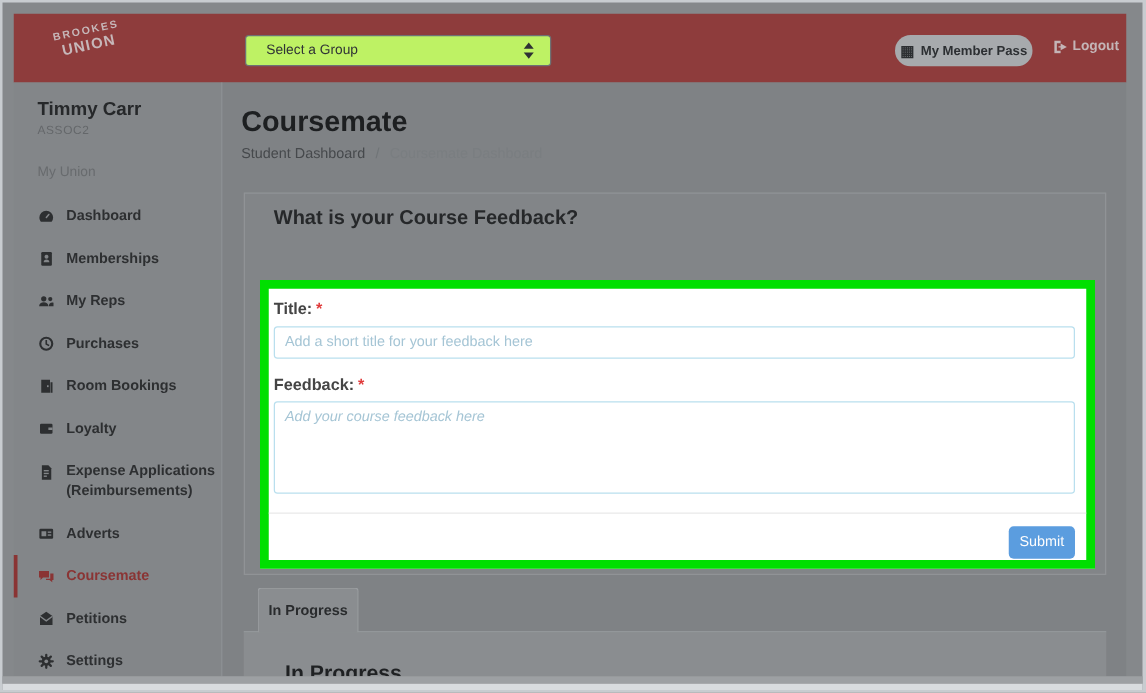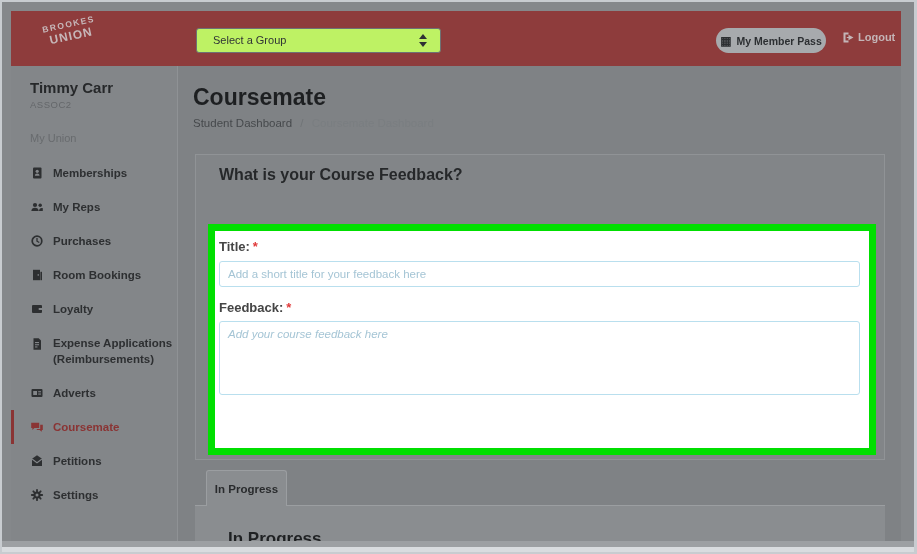--- a/index.html
+++ b/index.html
@@ -115,20 +115,29 @@
       <span>Logout</span>
     </div>
   </div>
 
   <div class="sidebar">
     <div class="user-name">Timmy Carr</div>
     <div class="user-code">ASSOC2</div>
     <div class="section-label">My Union</div>
     <div class="nav">
 
+      <div class="nav-item">
+        <span class="icon">
+          <svg width="14" height="14" viewBox="0 0 14 14" fill="currentColor">
+              <path d="M7 2.5A5.5 5.5 0 0 0 1.5 8c0 1.3.45 2.5 1.2 3.4h8.6A5.45 5.45 0 0 0 12.5 8 5.5 5.5 0 0 0 7 2.5z"></path>
+              <rect x="6.4" y="4.2" width="1.2" height="4.3" rx=".6" fill="#838689" transform="rotate(40 7 8)"></rect>
+            </svg>
+        </span>
+        <span class="label">Dashboard</span>
+      </div>
 
       <div class="nav-item">
         <span class="icon">
           <svg width="14" height="14" viewBox="0 0 14 14" fill="currentColor">
               <rect x="3" y="1.5" width="8.5" height="11" rx="1"></rect>
               <circle cx="7.2" cy="5.3" r="1.6" fill="#838689"></circle>
               <path d="M4.9 9.7c0-1.3 1-2.1 2.3-2.1s2.3.8 2.3 2.1z" fill="#838689"></path>
             </svg>
         </span>
         <span class="label">Memberships</span>
@@ -254,20 +263,23 @@
 
   <div class="highlight-box">
     <div class="field-label">
       <span>Title:</span><span class="req">*</span>
     </div>
     <input class="title-input" type="text" placeholder="Add a short title for your feedback here" style="">
     <div class="field-label second">
       <span>Feedback:</span><span class="req">*</span>
     </div>
     <textarea class="feedback-input" placeholder="Add your course feedback here" style=""></textarea>
+    <div class="form-footer">
+      <button class="submit-btn">Submit</button>
+    </div>
   </div>
 
   <div class="tab tab-inprogress">In Progress</div>
   <div class="tab-line"></div>
   <div class="tab-panel">
     <div class="panel-heading">In Progress</div>
   </div>
 
   <div class="band1"></div>
   <div class="band2"></div>

